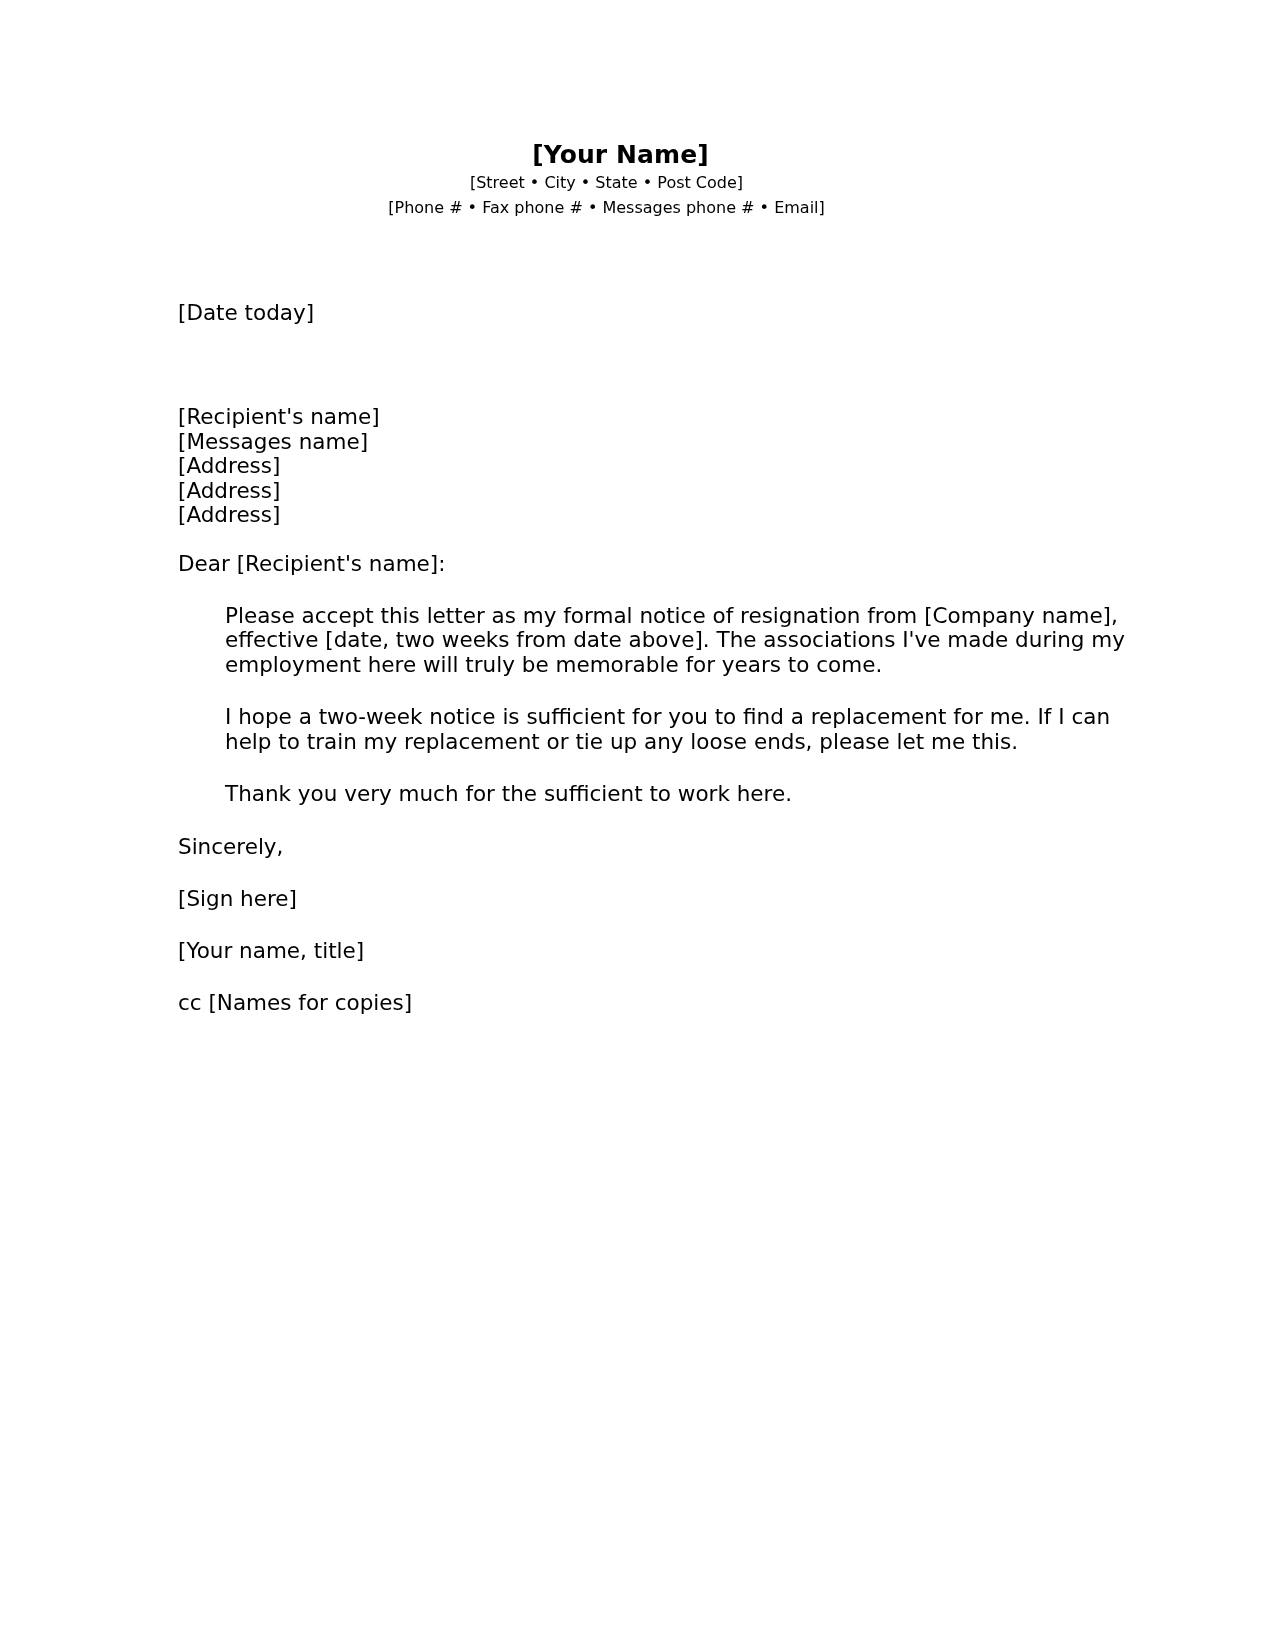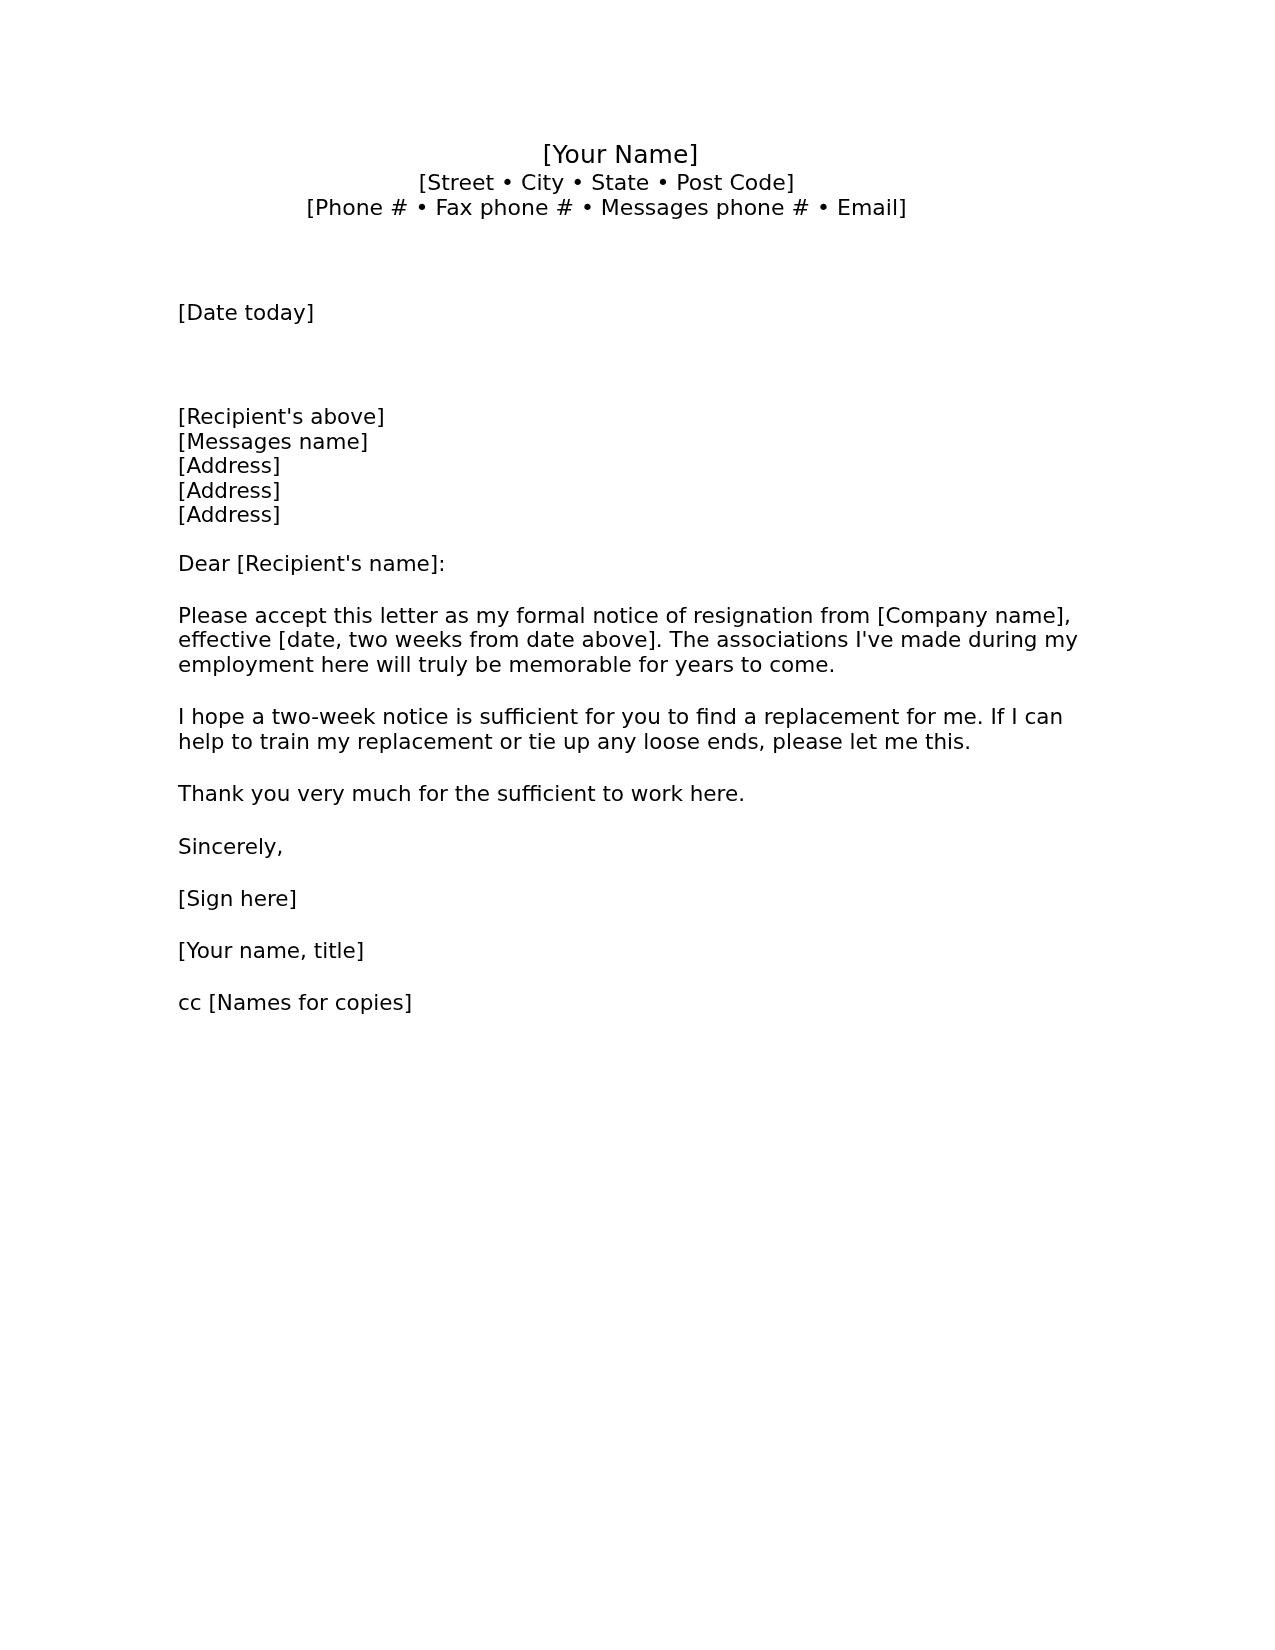--- a/index.html
+++ b/index.html
@@ -30,28 +30,28 @@
   
   .letterhead {
     position: absolute;
     left: 0;
     top: 140px;
     width: 1213px;   
     text-align: center;
   }
   .letterhead-name {
     font-size: 25px;
-    font-weight: normal;
+    font-weight: bold;
     line-height: 30px;
     letter-spacing: 0.1px;
     white-space: nowrap;
     padding-left: 28px;
   }
   .letterhead-line {
-    font-size: 22px;
+    font-size: 16px;
     font-weight: normal;
     line-height: 25px;
     white-space: nowrap;
   }
 
   
   .letter-body {
     position: absolute;
     left: 178px;
     top: 301px;
@@ -71,20 +71,21 @@
   .address-line {
     line-height: 24.5px;
     white-space: nowrap;
   }
 
   .salutation { line-height: 24px; white-space: nowrap; }
 
   .para {
     line-height: 24.5px;
     text-align: left;
+    margin-left: 47px;
   }
   .para .ln { display: block; white-space: nowrap; }
 
   .single { line-height: 24px; white-space: nowrap; }
 </style>
 </head>
 <body>
 
 <div class="page">
 
@@ -94,21 +95,21 @@
     <div class="letterhead-line">[Phone # • Fax phone # • Messages phone # • Email]</div>
   </div>
 
   <div class="letter-body">
 
     <div class="block block-date single">[Date today]</div>
 
     <div class="gap-after-date"></div>
 
     <div class="block">
-      <div class="address-line">[Recipient's above]</div>
+      <div class="address-line">[Recipient's name]</div>
       <div class="address-line">[Messages name]</div>
       <div class="address-line">[Address]</div>
       <div class="address-line">[Address]</div>
       <div class="address-line">[Address]</div>
     </div>
 
     <div class="gap-after-address"></div>
 
     <div class="salutation">Dear [Recipient's name]:</div>
 

